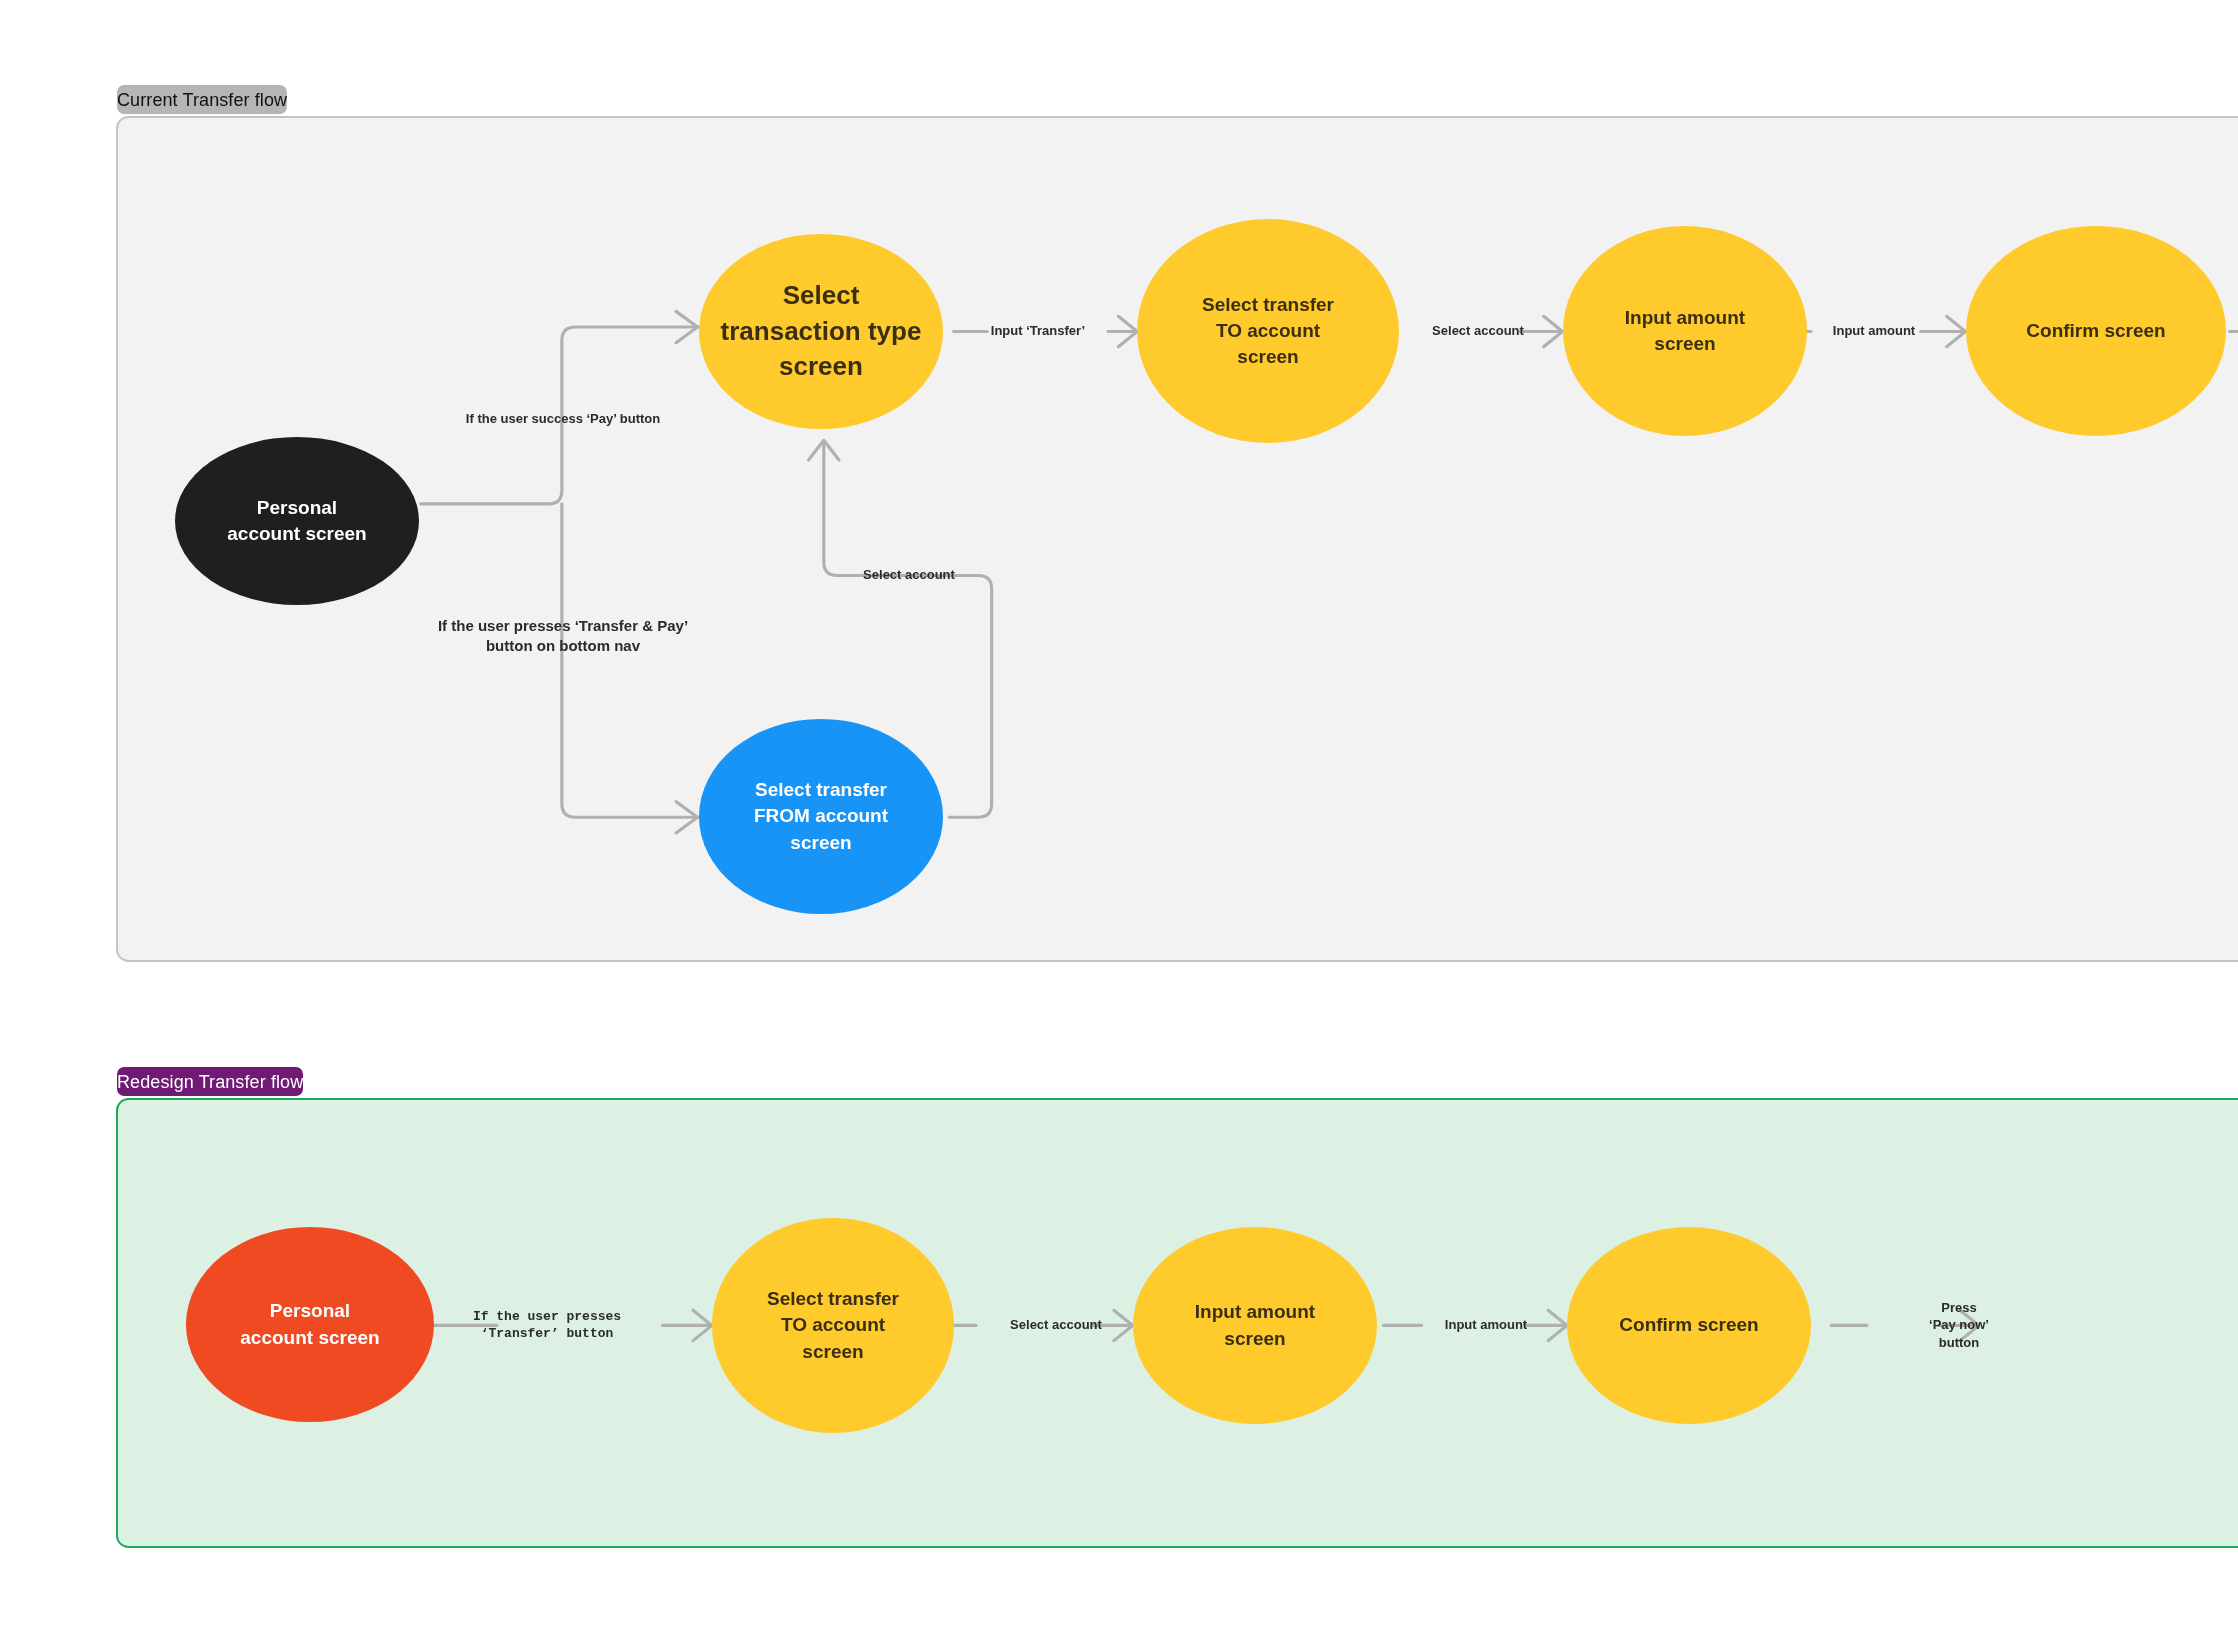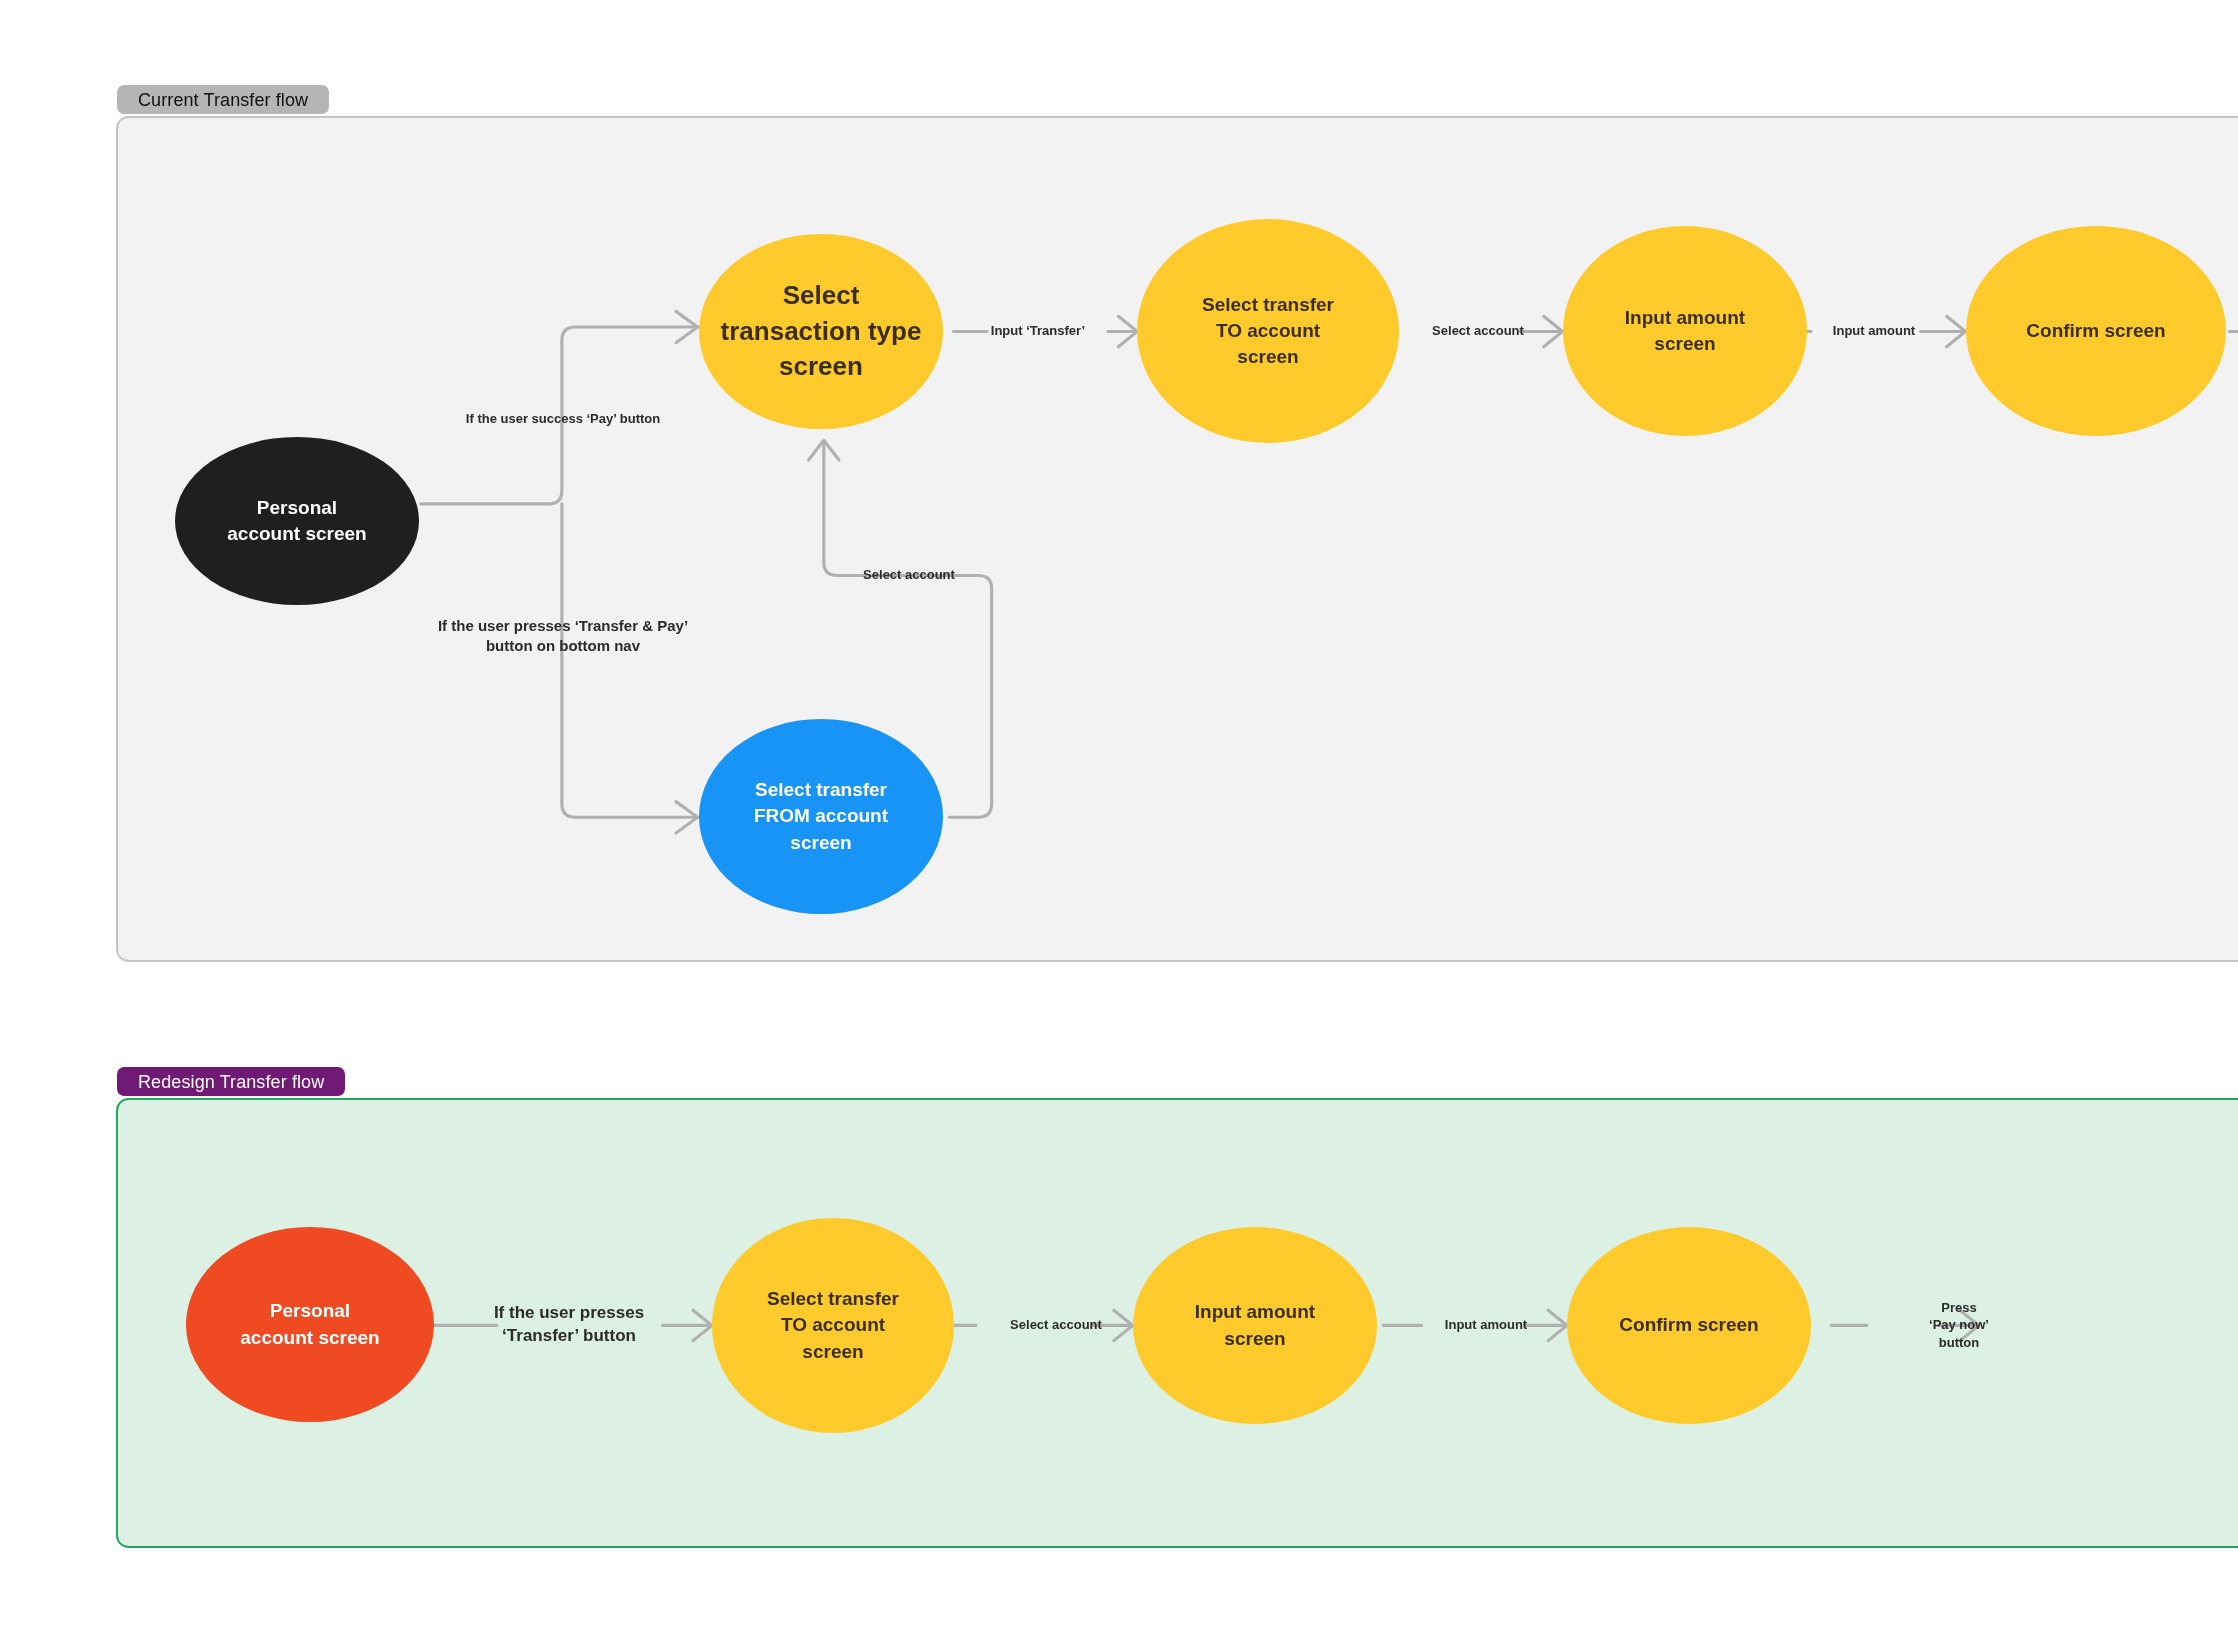--- a/index.html
+++ b/index.html
@@ -17,21 +17,21 @@
     background:#f2f2f2;border:2.7px solid #c4c4c4;border-radius:12.5px;
   }
   .panel.redesign{
     left:116px;top:1098px;width:2620px;height:450px;
     background:#dcf1e3;border:2.7px solid #22a75c;border-radius:12.5px;
   }
 
   
   .badge{
     position:absolute;display:inline-flex;align-items:center;
-    height:29px;padding:0 21px;border-radius:7.2px;
+    height:29px;padding:0 0;border-radius:7.2px;
     font-size:18px;line-height:1;letter-spacing:0.1px;white-space:nowrap;
   }
   .badge.gray{left:117px;top:85px;background:#b5b5b5;color:#111111;}
   .badge.green{left:117px;top:1067px;background:#701a75;color:#ffffff;}
 
   
   .node{
     position:absolute;display:flex;align-items:center;justify-content:center;
     text-align:center;border-radius:50%;box-sizing:border-box;
     font-weight:bold;line-height:1.38;
@@ -162,21 +162,21 @@
 
   <div class="node n-yellow" style="left:1133px;top:1227px;width:244px;height:197px;font-size:19px;">
     <span class="lbl">Input amount<br>screen</span>
   </div>
 
   <div class="node n-yellow" style="left:1567px;top:1227px;width:244px;height:197px;font-size:19px;">
     <span class="lbl">Confirm screen</span>
   </div>
 
 
-  <div class="elabel" style="left:569px;top:1325px;font-size:17px;">If the user presses
+  <div class="elabel" style="left:547px;top:1325px;font-size:13px;font-family:Liberation Mono, monospace;">If the user presses
 ‘Transfer’ button</div>
 
   <div class="elabel" style="left:1056px;top:1325px;font-size:13px;">Select account</div>
 
   <div class="elabel" style="left:1486px;top:1325px;font-size:13px;">Input amount</div>
 
   <div class="elabel" style="left:1911px;top:1325px;font-size:13px;margin-left:48px;">Press
 ‘Pay now’
 button</div>
 

